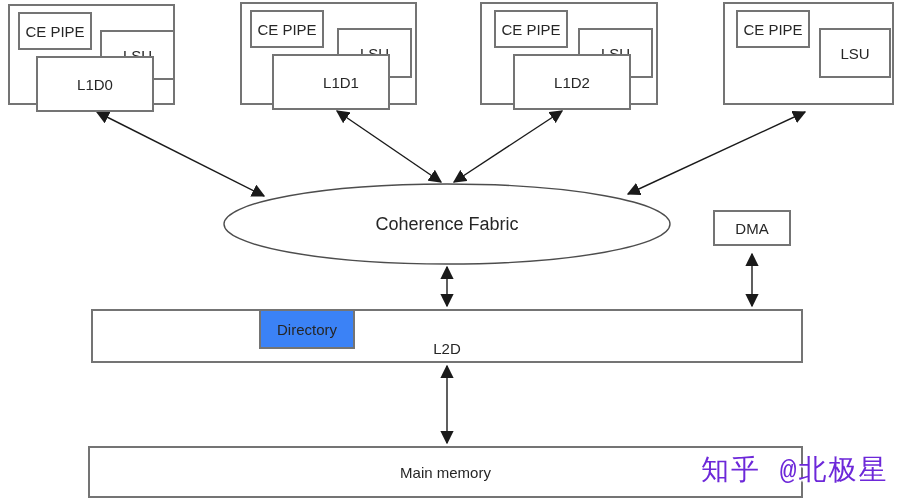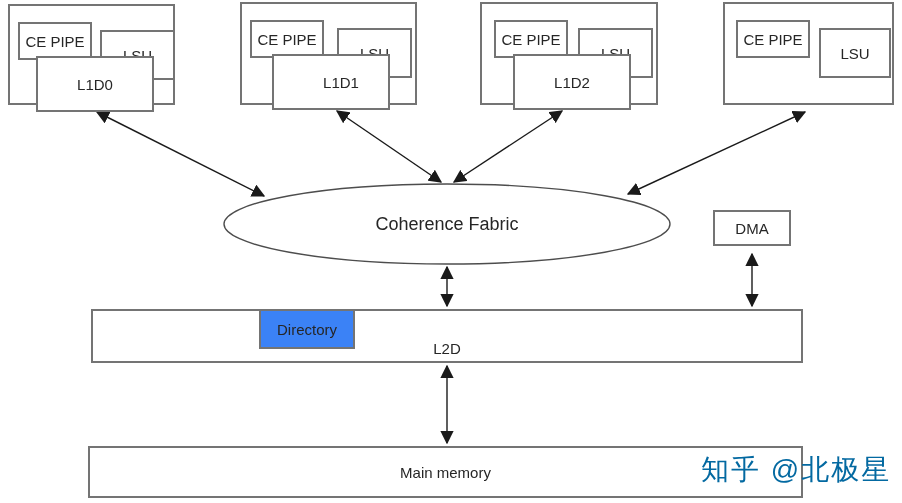--- a/index.html
+++ b/index.html
@@ -8,35 +8,36 @@
     font-family:"Liberation Sans",sans-serif;color:#262626;overflow:hidden;
   }
   .overlay{position:absolute;left:0;top:0;z-index:1;pointer-events:none;}
   .box{
     position:absolute;border:2px solid #747474;background:#fff;
     display:flex;align-items:center;justify-content:center;
     font-size:15px;box-sizing:border-box;z-index:2;white-space:nowrap;
   }
   .core{position:absolute;border:2px solid #747474;background:#fff;box-sizing:border-box;z-index:2;}
   .core .box{border-width:2px;}
-  .ce-box{left:8px;top:6px;width:74px;height:38px;margin-top:10px;}
+  .ce-box{left:8px;top:6px;width:74px;height:38px;}
   .lsu-box{left:90px;top:24px;width:75px;height:50px;}
   .l1d-box{left:26px;top:50px;width:118px;height:56px;}
   .fabric-label{
     position:absolute;left:224px;top:184px;width:446px;height:80px;
     display:flex;align-items:center;justify-content:center;font-size:18px;z-index:2;
   }
   .l2d-label{position:absolute;left:0;top:12px;width:100%;height:100%;
     display:flex;align-items:center;justify-content:center;}
   .directory-box{left:166px;top:-2px;width:96px;height:40px;background:#3b82f6;}
   .watermark{
     position:absolute;left:701px;top:451px;z-index:4;
-    font-size:28px;letter-spacing:2px;color:#0369a1;
+    font-size:28px;letter-spacing:2px;color:#6d28d9;
     text-shadow:1px 1px 0 #ffffff,2px 2px 1px rgba(255,255,255,0.9);
     white-space:nowrap;
+    font-family:Liberation Mono, monospace;
   }
 </style>
 </head>
 <body>
 
 <div class="stage">
 
   <svg class="overlay" width="902" height="503" viewBox="0 0 902 503">
     <defs>
       <marker id="ah" viewBox="0 0 10 10" refX="9" refY="5" markerWidth="9.5" markerHeight="9.5" orient="auto-start-reverse">

